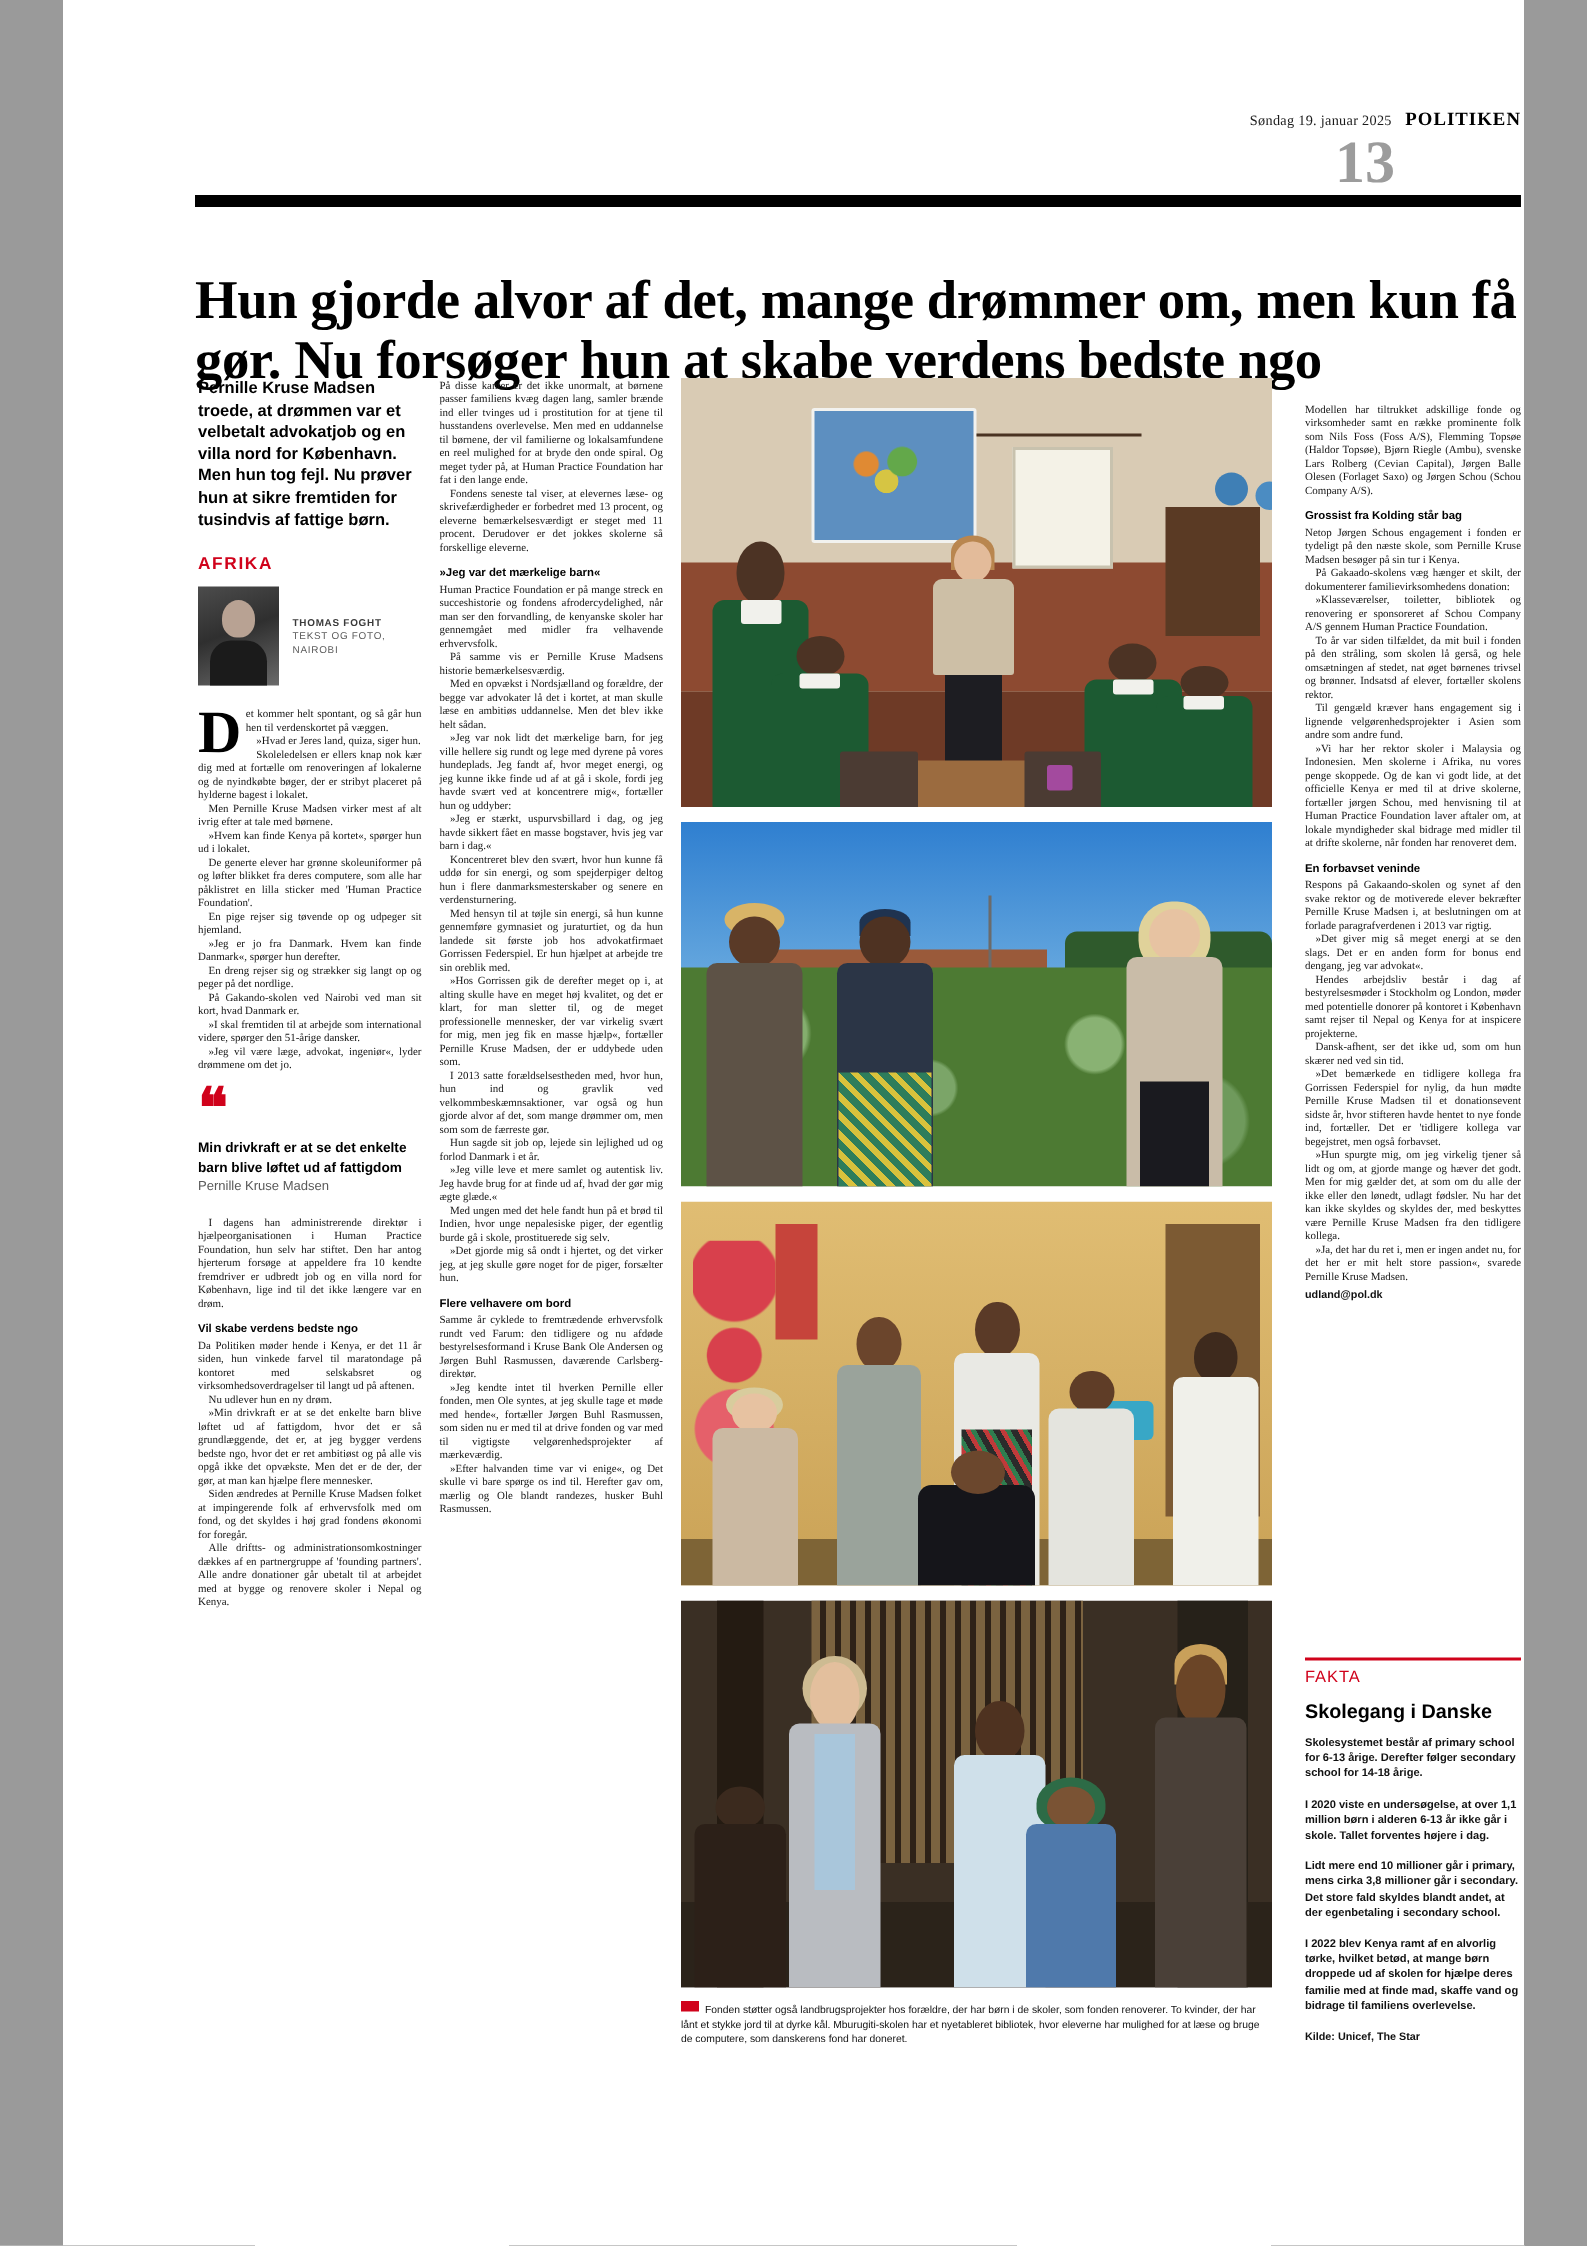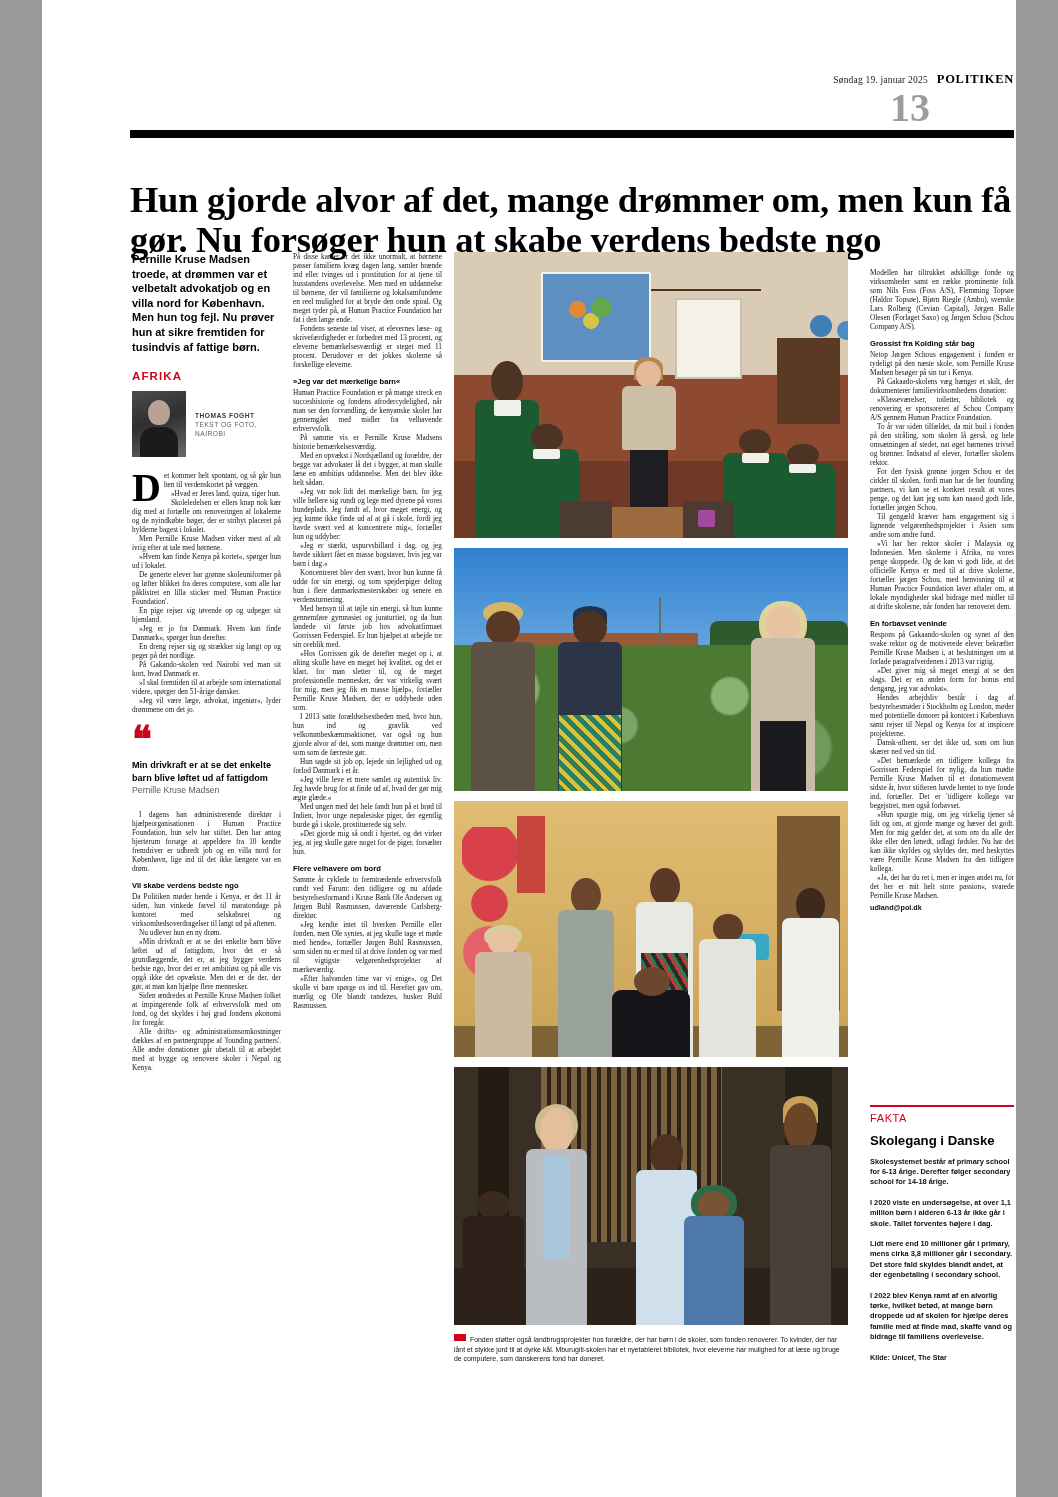--- a/index.html
+++ b/index.html
@@ -336,21 +336,21 @@
   </div>
 
   <div class="col col2">
     <div class="bodytext">
       <p class="noindent">På disse kanter er det ikke unormalt, at børnene passer familiens kvæg dagen lang, samler brænde ind eller tvinges ud i prostitution for at tjene til husstandens overlevelse. Men med en uddannelse til børnene, der vil familierne og lokalsamfundene en reel mulighed for at bryde den onde spiral. Og meget tyder på, at Human Practice Foundation har fat i den lange ende.</p>
       <p>Fondens seneste tal viser, at elevernes læse- og skrivefærdigheder er forbedret med 13 procent, og eleverne bemærkelsesværdigt er steget med 11 procent. Derudover er det jokkes skolerne så forskellige eleverne.</p>
 
       <div class="subhead">»Jeg var det mærkelige barn«</div>
       <p class="noindent">Human Practice Foundation er på mange streck en succeshistorie og fondens afrodercydelighed, når man ser den forvandling, de kenyanske skoler har gennemgået med midler fra velhavende erhvervsfolk.</p>
       <p>På samme vis er Pernille Kruse Madsens historie bemærkelsesværdig.</p>
-      <p>Med en opvækst i Nordsjælland og forældre, der begge var advokater lå det i bygger, at man skulle læse en ambitiøs uddannelse. Men det blev ikke helt sådan.</p>
+      <p>Med en opvækst i Nordsjælland og forældre, der begge var advokater lå det i kortet, at man skulle læse en ambitiøs uddannelse. Men det blev ikke helt sådan.</p>
       <p>»Jeg var nok lidt det mærkelige barn, for jeg ville hellere sig rundt og lege med dyrene på vores hundeplads. Jeg fandt af, hvor meget energi, og jeg kunne ikke finde ud af at gå i skole, fordi jeg havde svært ved at koncentrere mig«, fortæller hun og uddyber:</p>
       <p>»Jeg er stærkt, uspurvsbillard i dag, og jeg havde sikkert fået en masse bogstaver, hvis jeg var barn i dag.«</p>
       <p>Koncentreret blev den svært, hvor hun kunne få uddø for sin energi, og som spejderpiger deltog hun i flere danmarksmesterskaber og senere en verdensturnering.</p>
       <p>Med hensyn til at tøjle sin energi, så hun kunne gennemføre gymnasiet og juraturtiet, og da hun landede sit første job hos advokatfirmaet Gorrissen Federspiel. Er hun hjælpet at arbejde tre sin oreblik med.</p>
       <p>»Hos Gorrissen gik de derefter meget op i, at alting skulle have en meget høj kvalitet, og det er klart, for man sletter til, og de meget professionelle mennesker, der var virkelig svært for mig, men jeg fik en masse hjælp«, fortæller Pernille Kruse Madsen, der er uddybede uden som.</p>
       <p>I 2013 satte forældselsestheden med, hvor hun, hun ind og gravlik ved velkommbeskæmnsaktioner, var også og hun gjorde alvor af det, som mange drømmer om, men som som de færreste gør.</p>
       <p>Hun sagde sit job op, lejede sin lejlighed ud og forlod Danmark i et år.</p>
       <p>»Jeg ville leve et mere samlet og autentisk liv. Jeg havde brug for at finde ud af, hvad der gør mig ægte glæde.«</p>
       <p>Med ungen med det hele fandt hun på et brød til Indien, hvor unge nepalesiske piger, der egentlig burde gå i skole, prostituerede sig selv.</p>
       <p>»Det gjorde mig så ondt i hjertet, og det virker jeg, at jeg skulle gøre noget for de piger, forsælter hun.</p>
@@ -506,21 +506,20 @@
 
   <div class="col-right">
     <div class="bodytext">
       <p class="noindent">Modellen har tiltrukket adskillige fonde og virksomheder samt en række prominente folk som Nils Foss (Foss A/S), Flemming Topsøe (Haldor Topsøe), Bjørn Riegle (Ambu), svenske Lars Rolberg (Cevian Capital), Jørgen Balle Olesen (Forlaget Saxo) og Jørgen Schou (Schou Company A/S).</p>
 
       <div class="subhead">Grossist fra Kolding står bag</div>
       <p class="noindent">Netop Jørgen Schous engagement i fonden er tydeligt på den næste skole, som Pernille Kruse Madsen besøger på sin tur i Kenya.</p>
       <p>På Gakaado-skolens væg hænger et skilt, der dokumenterer familievirksomhedens donation:</p>
       <p>»Klasseværelser, toiletter, bibliotek og renovering er sponsoreret af Schou Company A/S gennem Human Practice Foundation.</p>
       <p>To år var siden tilfældet, da mit buil i fonden på den stråling, som skolen lå gerså, og hele omsætningen af stedet, nat øget børnenes trivsel og brønner. Indsatsd af elever, fortæller skolens rektor.</p>
-      <p>For den fysisk grønne jorgen Schou er det cirkler til skolen, fordi man har de her founding partners, vi kan se et konkret result at vores penge, og det kan jeg som kan naaod godt lide, fortæller jørgen Schou.</p>
       <p>Til gengæld kræver hans engagement sig i lignende velgørenhedsprojekter i Asien som andre som andre fund.</p>
       <p>»Vi har her rektor skoler i Malaysia og Indonesien. Men skolerne i Afrika, nu vores penge skoppede. Og de kan vi godt lide, at det officielle Kenya er med til at drive skolerne, fortæller jørgen Schou, med henvisning til at Human Practice Foundation laver aftaler om, at lokale myndigheder skal bidrage med midler til at drifte skolerne, når fonden har renoveret dem.</p>
 
       <div class="subhead">En forbavset veninde</div>
       <p class="noindent">Respons på Gakaando-skolen og synet af den svake rektor og de motiverede elever bekræfter Pernille Kruse Madsen i, at beslutningen om at forlade paragrafverdenen i 2013 var rigtig.</p>
       <p>»Det giver mig så meget energi at se den slags. Det er en anden form for bonus end dengang, jeg var advokat«.</p>
       <p>Hendes arbejdsliv består i dag af bestyrelsesmøder i Stockholm og London, møder med potentielle donorer på kontoret i København samt rejser til Nepal og Kenya for at inspicere projekterne.</p>
       <p>Dansk-afhent, ser det ikke ud, som om hun skærer ned ved sin tid.</p>
       <p>»Det bemærkede en tidligere kollega fra Gorrissen Federspiel for nylig, da hun mødte Pernille Kruse Madsen til et donationsevent sidste år, hvor stifteren havde hentet to nye fonde ind, fortæller. Det er 'tidligere kollega var begejstret, men også forbavset.</p>
       <p>»Hun spurgte mig, om jeg virkelig tjener så lidt og om, at gjorde mange og hæver det godt. Men for mig gælder det, at som om du alle der ikke eller den lønedt, udlagt fødsler. Nu har det kan ikke skyldes og skyldes der, med beskyttes være Pernille Kruse Madsen fra den tidligere kollega.</p>

